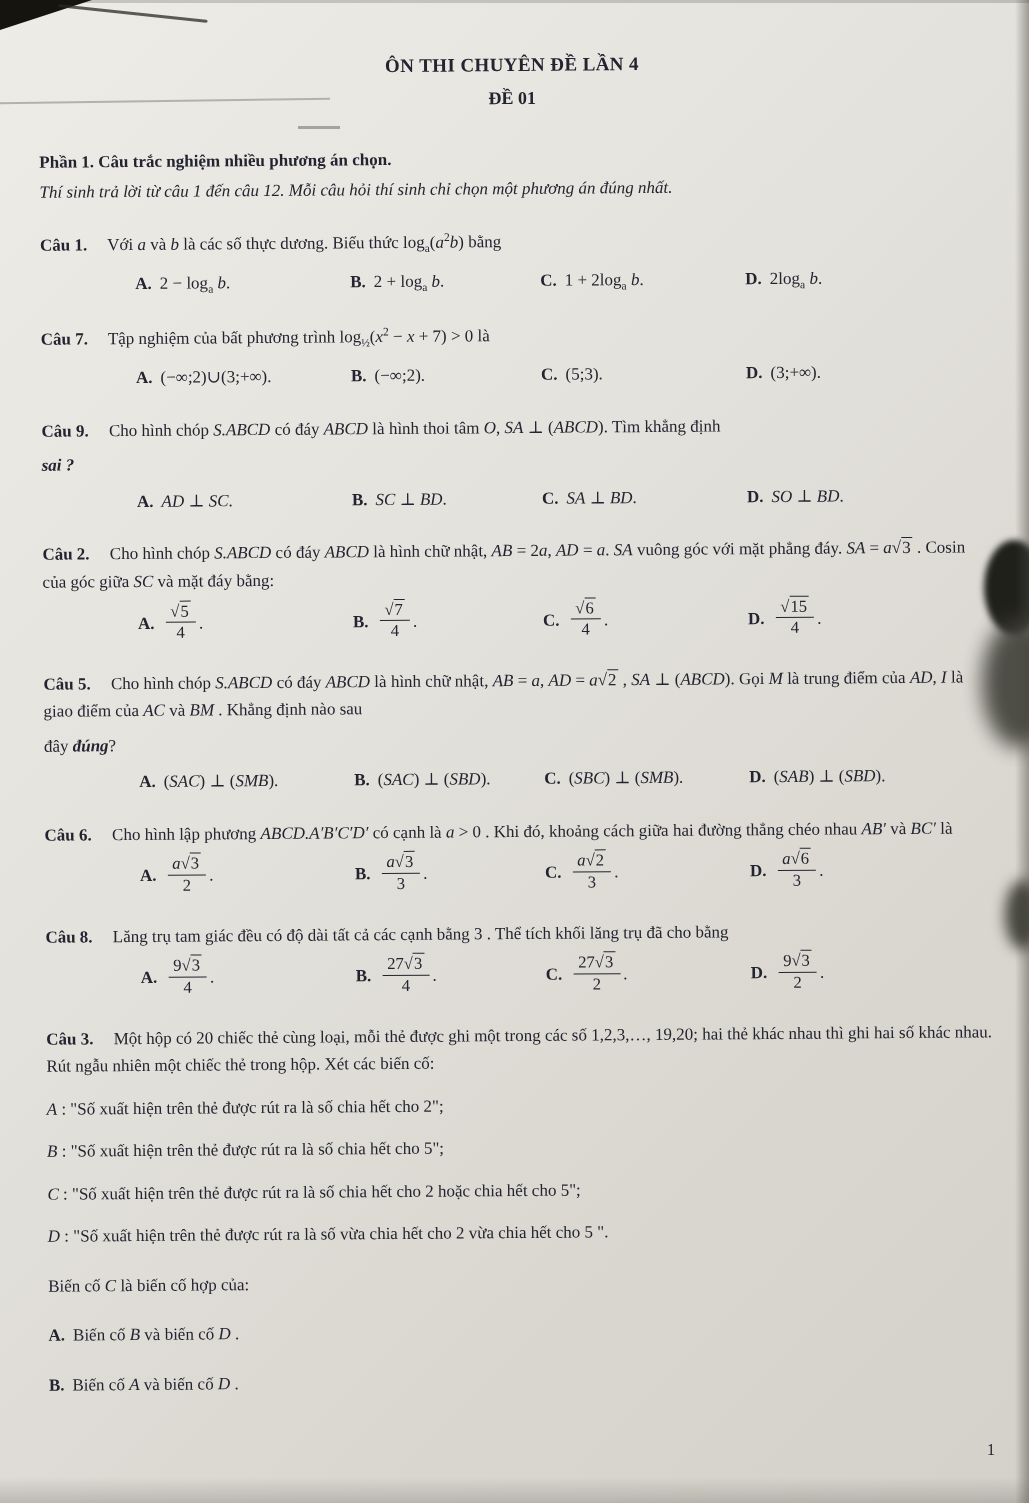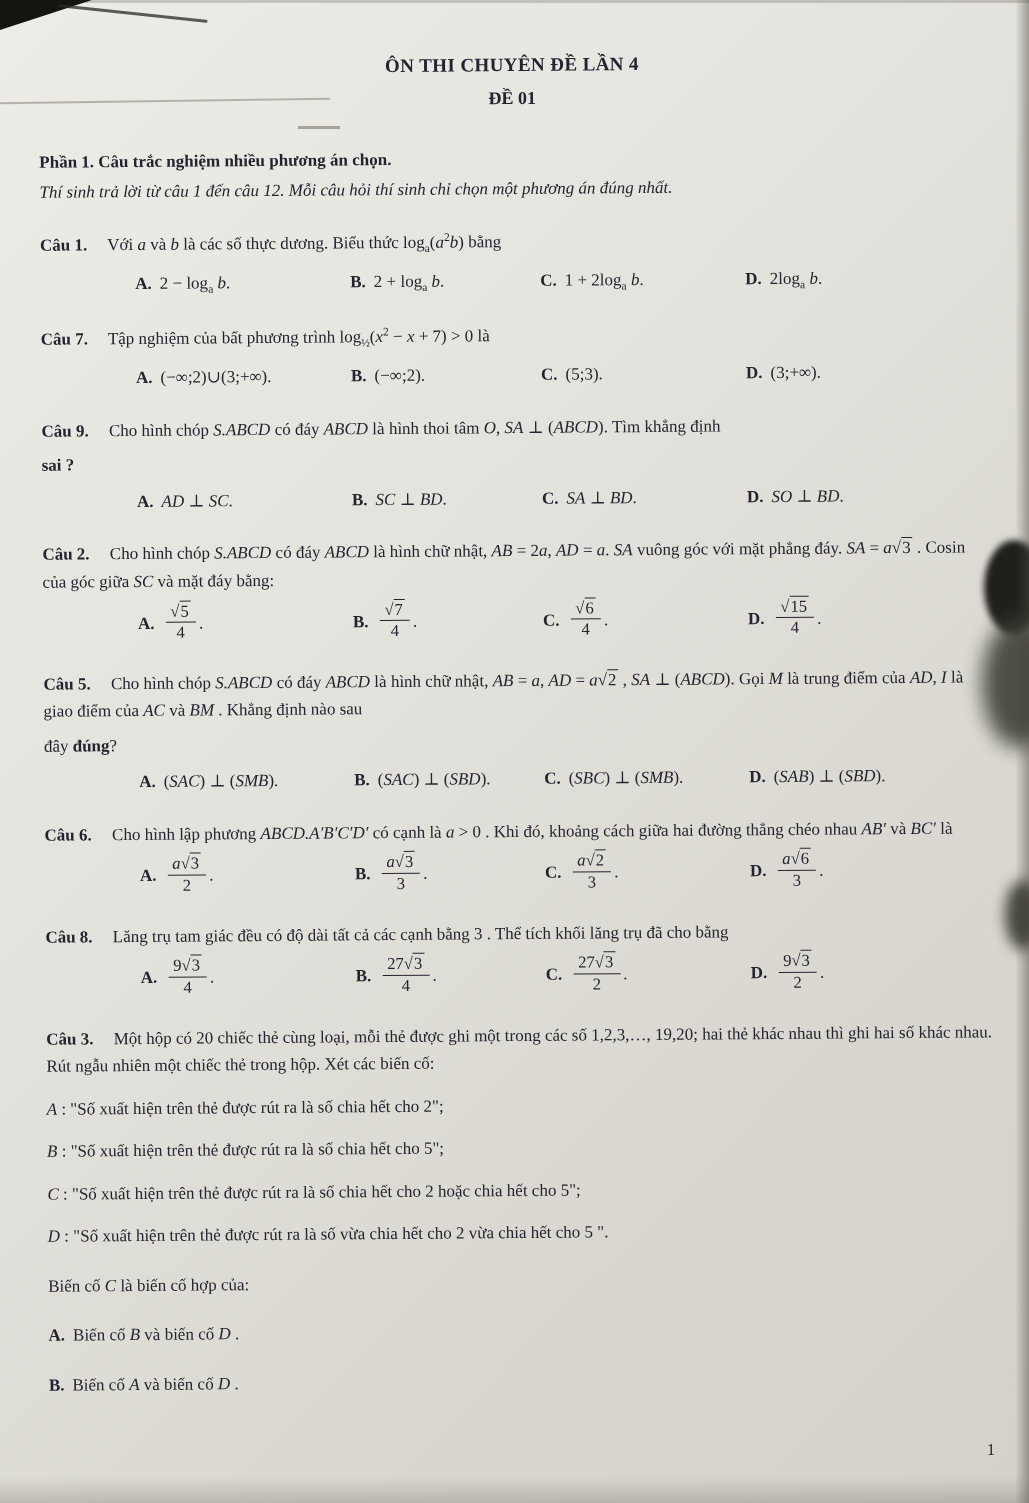--- a/index.html
+++ b/index.html
@@ -30,21 +30,21 @@
   }
   .doc-header{text-align:center;}
   .title{font-weight:700;font-size:19px;letter-spacing:.4px;}
   .subtitle{font-weight:700;font-size:18px;margin-top:3px;}
   .part-heading{margin:32px 0 0;font-weight:700;}
   .instructions{margin:3px 0 0;font-style:italic;}
   .question{margin-top:25px;}
   .q-line{margin:0;}
   .q-label{font-weight:700;margin-right:16px;}
   .q-sub{margin:7px 0 0;}
-  .bd{font-weight:700;}
+  .bd{font-weight:700;font-style:italic;}
   .mv{font-style:italic;}
   sub{font-size:.68em;}
   sup{font-size:.68em;}
   .opts{margin-top:9px;}
   .opts-row{display:grid;grid-template-columns:215px 190px 205px 1fr;padding-left:95px;align-items:center;}
   .opts-row .opt{white-space:nowrap;}
   .opt-label{font-weight:700;margin-right:8px;}
   .opts-col{margin-top:2px;}
   .opts-col .opt{display:block;margin-top:22px;}
   .q-event{margin:15px 0 0;}

